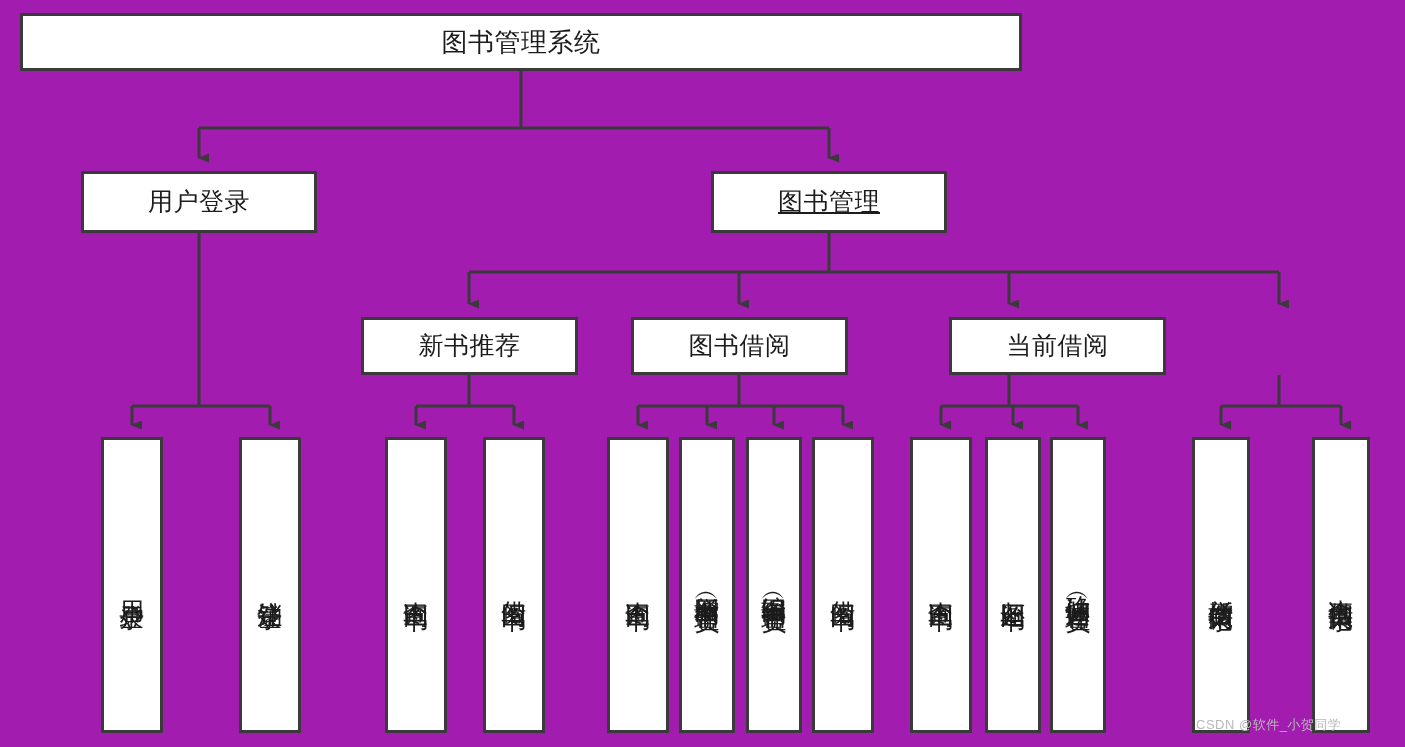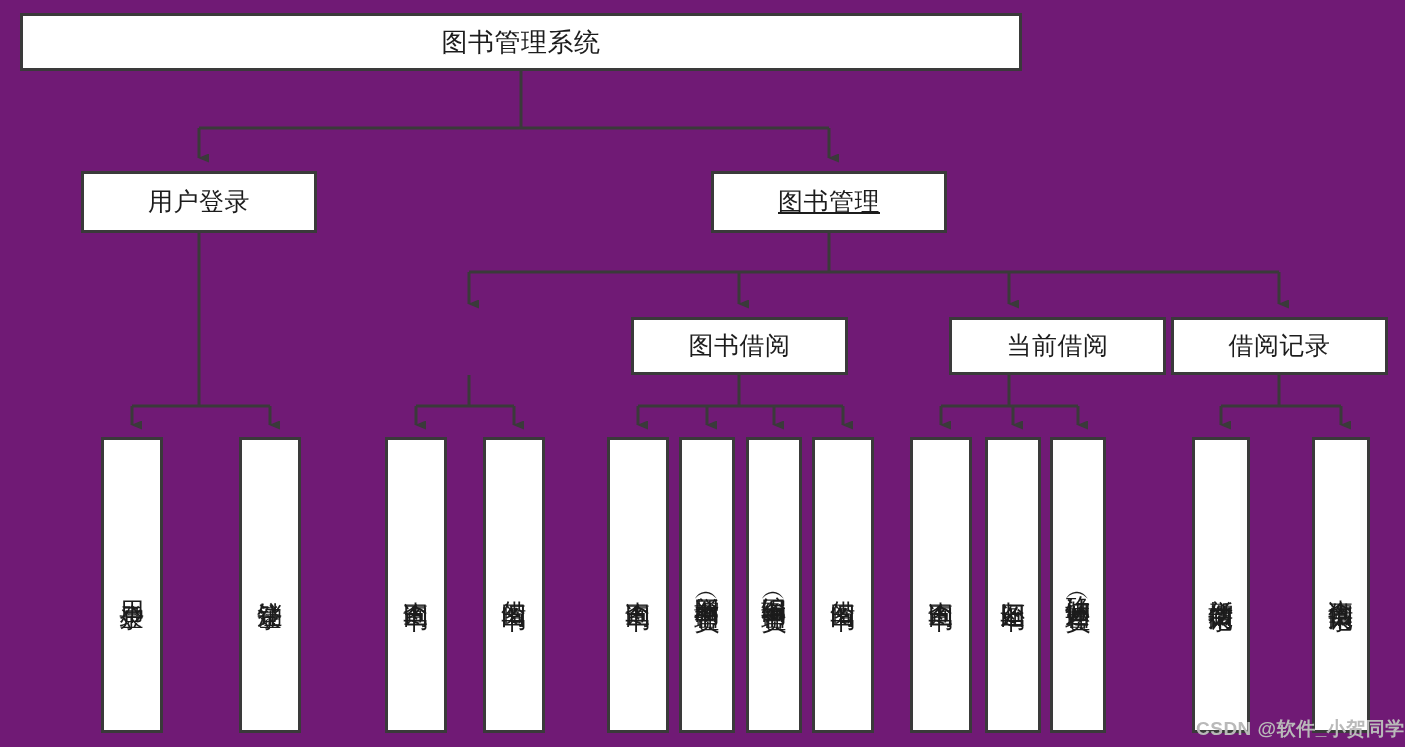--- a/index.html
+++ b/index.html
@@ -7,21 +7,21 @@
     padding: 0;
     background: #ffffff;
   }
   body {
     font-family: "Liberation Sans", "DejaVu Sans", sans-serif;
   }
   #canvas {
     position: relative;
     width: 1405px;
     height: 747px;
-    background: #701a75;
+    background: #a21caf;
     overflow: hidden;
   }
   svg.edges {
     position: absolute;
     left: 0;
     top: 0;
     width: 1405px;
     height: 747px;
     pointer-events: none;
   }
@@ -51,24 +51,23 @@
     font-size: 25px;
     line-height: 1.22;
     letter-spacing: 2px;
     white-space: nowrap;
     max-height: 100%;
   }
   .node.root .label { font-size: 26px; }
   .watermark {
     position: absolute;
     color: #b9b9b9;
-    font-size: 19px;
+    font-size: 13px;
     white-space: nowrap;
     letter-spacing: 0.5px;
-    font-weight: bold;
   }
 </style>
 </head>
 <body>
 
 <div id="canvas">
 
   <svg class="edges" viewBox="0 0 1405 747">
     <defs>
       <marker id="arrow" markerWidth="10" markerHeight="12" refX="4.5" refY="10" orient="auto" markerUnits="userSpaceOnUse">
@@ -123,28 +122,28 @@
     <span class="label">图书管理系统</span>
   </div>
 
   <div class="node" style="left:81px; top:171px; width:236px; height:62px;">
     <span class="label">用户登录</span>
   </div>
   <div class="node" style="left:711px; top:171px; width:236px; height:62px;text-decoration:underline;">
     <span class="label">图书管理</span>
   </div>
 
+  <div class="node" style="left:361px; top:317px; width:217px; height:58px;">
+    <span class="label">新书推荐</span>
+  </div>
   <div class="node" style="left:631px; top:317px; width:217px; height:58px;">
     <span class="label">图书借阅</span>
   </div>
   <div class="node" style="left:901px; top:317px; width:217px; height:58px;margin-left:48px;">
     <span class="label">当前借阅</span>
-  </div>
-  <div class="node" style="left:1171px; top:317px; width:217px; height:58px;">
-    <span class="label">借阅记录</span>
   </div>
 
   <div class="node vertical" style="left:101px; top:437px; width:62px; height:296px;">
     <span class="label">用户登录</span>
   </div>
   <div class="node vertical" style="left:239px; top:437px; width:62px; height:296px;">
     <span class="label">注销登录</span>
   </div>
 
   <div class="node vertical" style="left:385px; top:437px; width:62px; height:296px;">

